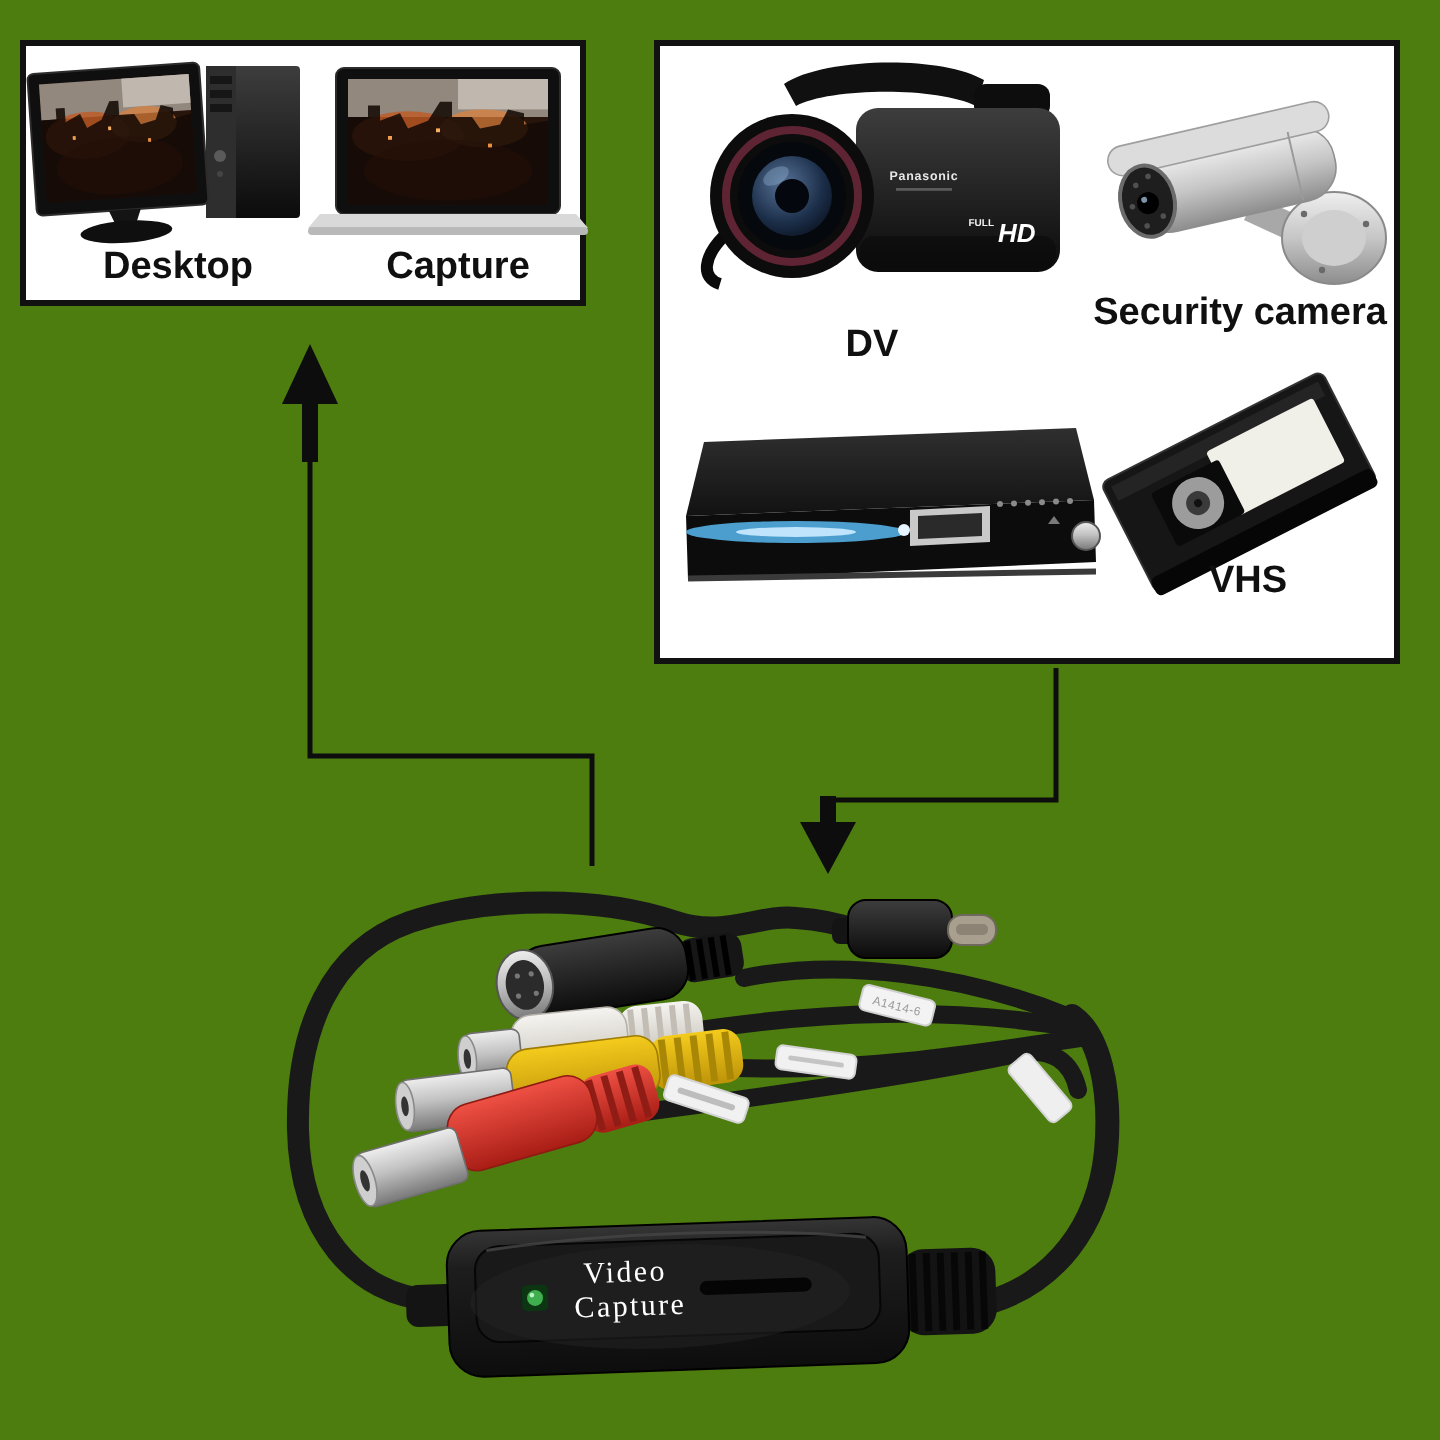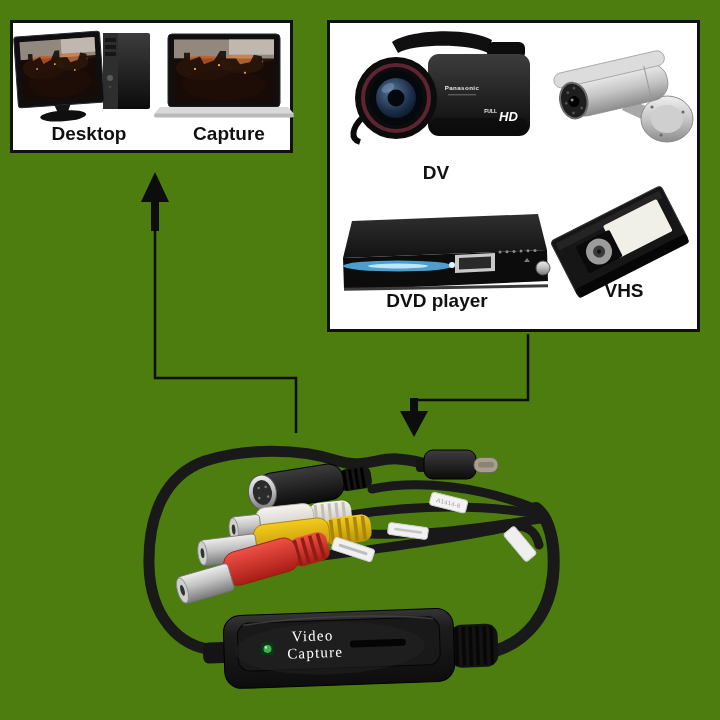--- a/index.html
+++ b/index.html
@@ -296,16 +296,16 @@
         <rect x="350" y="641" width="56" height="7" rx="3.5" fill="#050505"></rect>
         <text x="313" y="640" text-anchor="middle" font-family="Liberation Serif, DejaVu Serif, serif" font-size="15" fill="#ffffff" letter-spacing="1.2">Video</text>
         <text x="315" y="657" text-anchor="middle" font-family="Liberation Serif, DejaVu Serif, serif" font-size="15" fill="#ffffff" letter-spacing="1.2">Capture</text>
       </g>
     </g>
   </svg>
 
   <span class="lbl" style="left:89px;top:123px">Desktop</span>
   <span class="lbl" style="left:229px;top:123px">Capture</span>
   <span class="lbl" style="left:436px;top:162px">DV</span>
-  <span class="lbl" style="left:437px;top:290px">DVD player</span>
+  <span class="lbl" style="left:620px;top:146px">Security camera</span>
   <span class="lbl" style="left:624px;top:280px">VHS</span>
 
 </div>
 
 </body></html>

